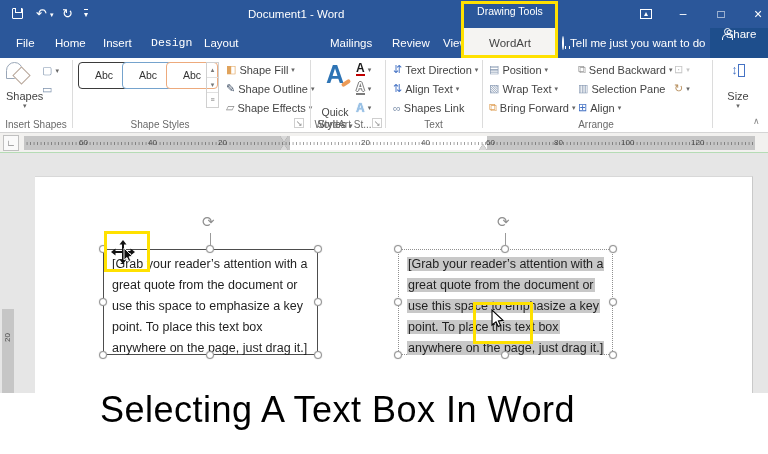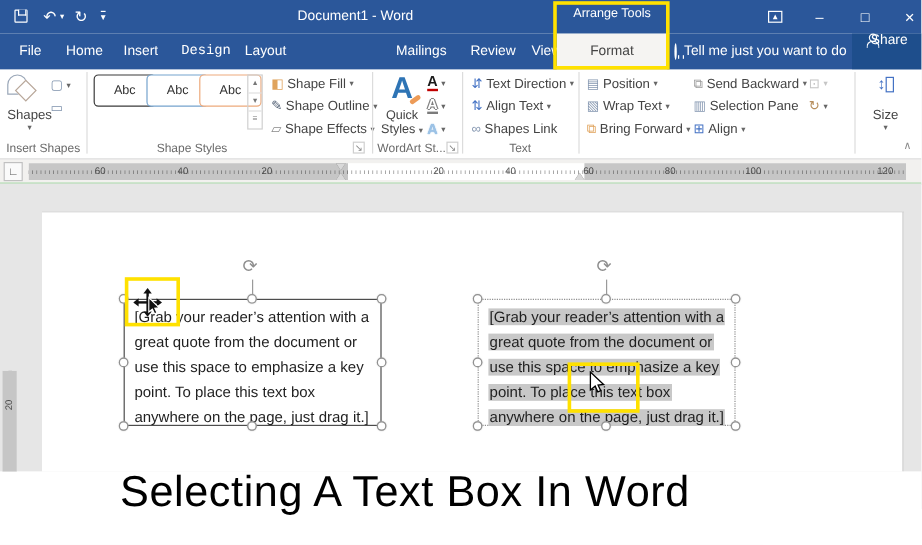--- a/index.html
+++ b/index.html
@@ -98,33 +98,33 @@
     <span class="abs qat-icon" style="left:50px; top:1px; font-size:7px;">▾</span>
     <span class="abs qat-icon" style="left:62px; top:0;">↻</span>
     <span class="abs qat-icon" style="left:84px; top:1px; font-size:8px; border-top:1px solid #fff; height:10px; line-height:10px; margin-top:8px;">▾</span>
     <span class="win-title">Document1 - Word</span>
     <div class="abs" style="left:640px; top:9px;">
         <div class="dispopt"></div>
       </div>
     <span class="abs winctl" style="left:673px; top:0;">–</span>
     <span class="abs winctl" style="left:711px; top:0;">□</span>
     <span class="abs winctl" style="left:748px; top:0; font-size:14px;">×</span>
-    <span class="ctx-label">Arrange Tools</span>
+    <span class="ctx-label">Drawing Tools</span>
   </div>
 
   <div class="tabrow">
     <span class="tab" style="left:16px;">File</span>
     <span class="tab" style="left:55px;">Home</span>
     <span class="tab" style="left:103px;">Insert</span>
     <span class="tab" style="left:151px;font-family:Liberation Mono, monospace;">Design</span>
     <span class="tab" style="left:204px;">Layout</span>
     <span class="tab" style="left:330px;">Mailings</span>
     <span class="tab" style="left:392px;">Review</span>
     <span class="tab" style="left:443px;">View</span>
-    <div class="format-tab">Format</div>
+    <div class="format-tab">WordArt</div>
     <div class="tellme">
       <span><span class="bulb"></span></span>
       <span>Tell me just you want to do</span>
     </div>
     <div class="share-box">
       <span><span class="person"></span></span>
       <span>Share</span>
     </div>
   </div>
 
@@ -169,21 +169,21 @@
       <span class="ric" style="color:#8a8a8a;">▱</span>
       <span>Shape Effects</span>
       <span class="dd">▾</span>
     </div>
     <div class="grp-label" style="left:80px; width:160px;">Shape Styles</div>
     <div class="launcher" style="left:294px;">↘</div>
     <div class="vsep" style="left:310px;"></div>
 
     <div class="abs" style="left:315px; top:2px; text-align:center; width:40px;">
       <span class="bigA">A</span>
-      <div style="font-size:10.5px; color:#444; margin-top:1px;">Quick</div>
+      <div style="font-size:10.5px; color:#444; margin-top:17px;">Quick</div>
       <div style="font-size:10.5px; color:#444;"><span>Styles</span> <span class="dd">▾</span></div>
     </div>
     <div class="rbtn" style="left:356px; top:3px;">
       <span class="smallA a-fill">A</span>
       <span class="dd">▾</span>
     </div>
     <div class="rbtn" style="left:356px; top:22px;">
       <span class="smallA a-outline">A</span>
       <span class="dd">▾</span>
     </div>
@@ -242,20 +242,21 @@
       <span class="dd">▾</span>
     </div>
     <div class="rbtn" style="left:674px; top:3px; color:#b5b5b5;">
       <span class="ric" style="color:#c5c5c5;">⊡</span>
       <span class="dd" style="color:#c5c5c5;">▾</span>
     </div>
     <div class="rbtn" style="left:674px; top:22px;">
       <span class="ric" style="color:#b78f5e;">↻</span>
       <span class="dd">▾</span>
     </div>
+    <div class="grp-label" style="left:482px; width:228px;">Arrange</div>
     <div class="vsep" style="left:712px;"></div>
 
     <div class="abs" style="left:720px; top:4px; width:36px; text-align:center;">
       <div class="size-icon" style="margin:0 auto;">
         <span>↕</span><span style="display:inline-block; width:7px; height:13px; border:1.2px solid #4472c4; vertical-align:middle;"></span>
       </div>
       <div style="font-size:11px; color:#444; margin-top:8px;">Size</div>
       <div class="dd">▾</div>
     </div>
     <span class="abs" style="left:753px; top:58px; font-size:9px; color:#8a8a8a;">∧</span>
@@ -267,21 +268,21 @@
       <div class="hr-gray" style="left:0; width:266px;"></div>
       <div class="hr-gray" style="left:463px; width:268px;"></div>
       <span class="hr-num on-gray" style="left:54px;">60</span>
       <span class="hr-num on-gray" style="left:123px;">40</span>
       <span class="hr-num on-gray" style="left:193px;">20</span>
       <span class="hr-num" style="left:336px;">20</span>
       <span class="hr-num" style="left:396px;">40</span>
       <span class="hr-num on-gray" style="left:461px;">60</span>
       <span class="hr-num on-gray" style="left:529px;">80</span>
       <span class="hr-num on-gray" style="left:596px;">100</span>
-      <span class="hr-num on-gray" style="left:666px;margin-left:40px;">120</span>
+      <span class="hr-num on-gray" style="left:666px;">120</span>
       <div class="ind-top" style="left:256px; top:0;"></div>
       <div class="ind-bot" style="left:256px; top:8px;"></div>
       <div class="ind-bot" style="left:455px; top:8px;"></div>
     </div>
   </div>
   <div class="greenline"></div>
 
   <div class="docarea">
     <div class="vruler">
       <div class="vr-gray" style="top:0; height:87px;"></div>

